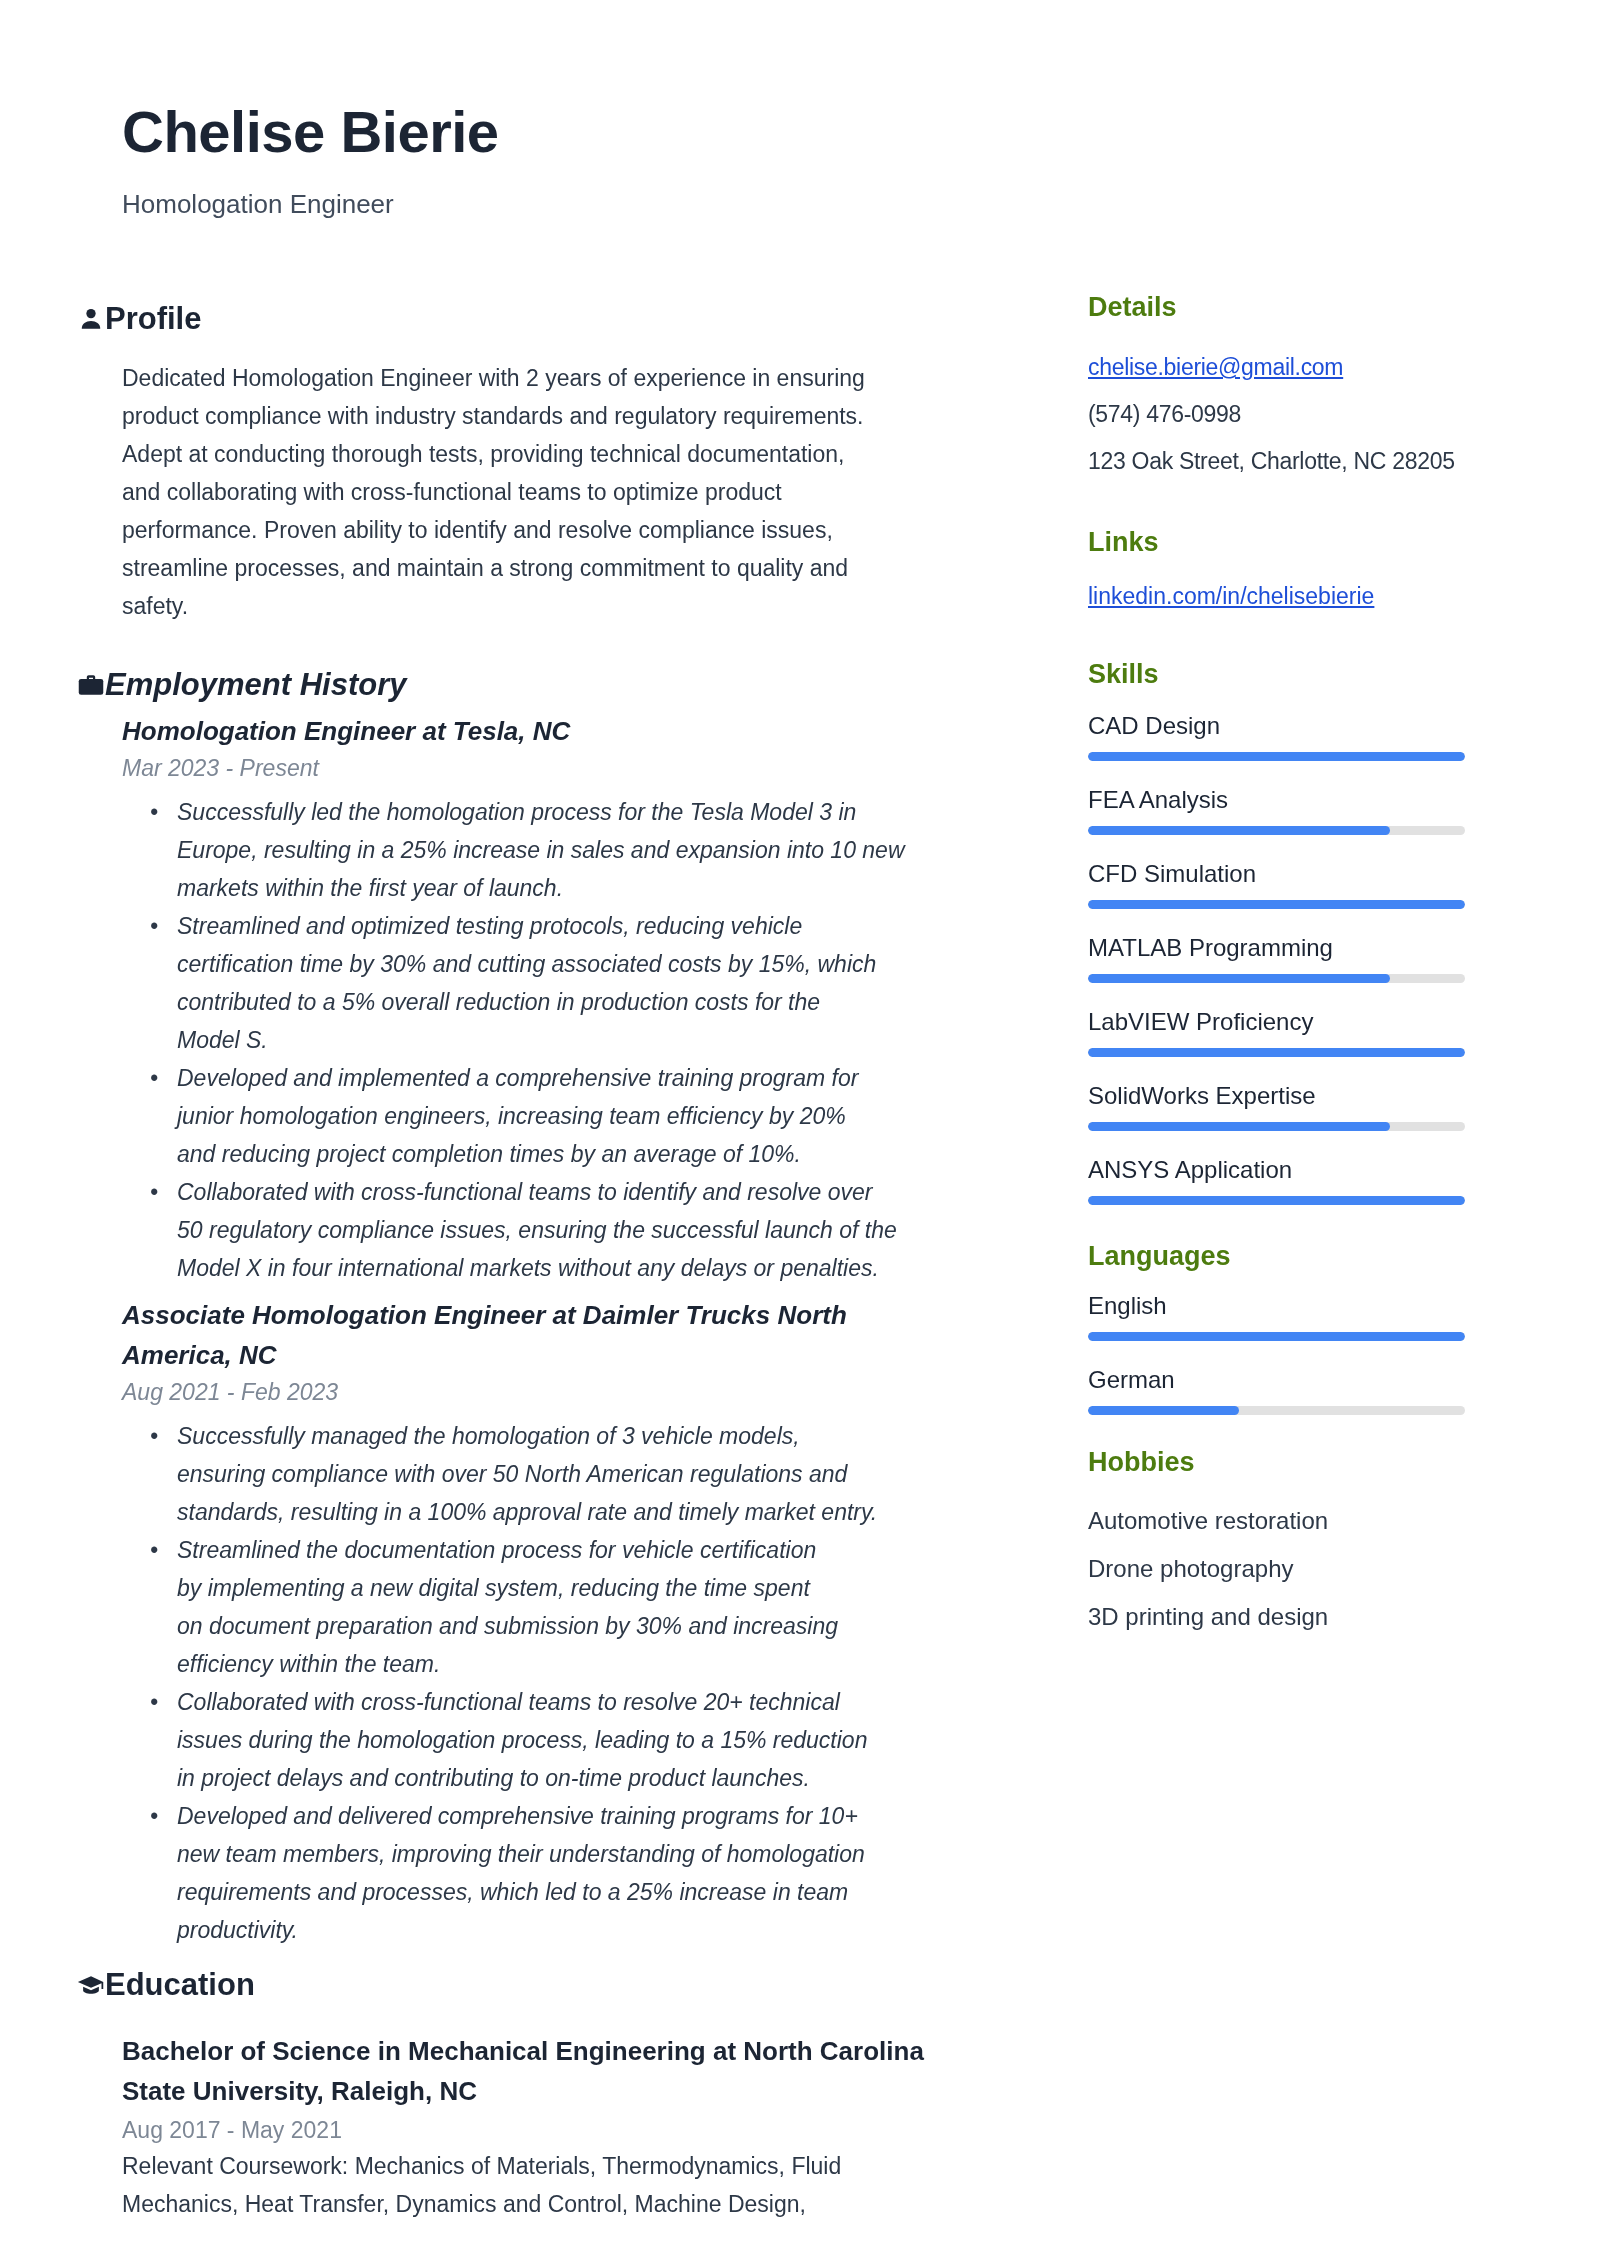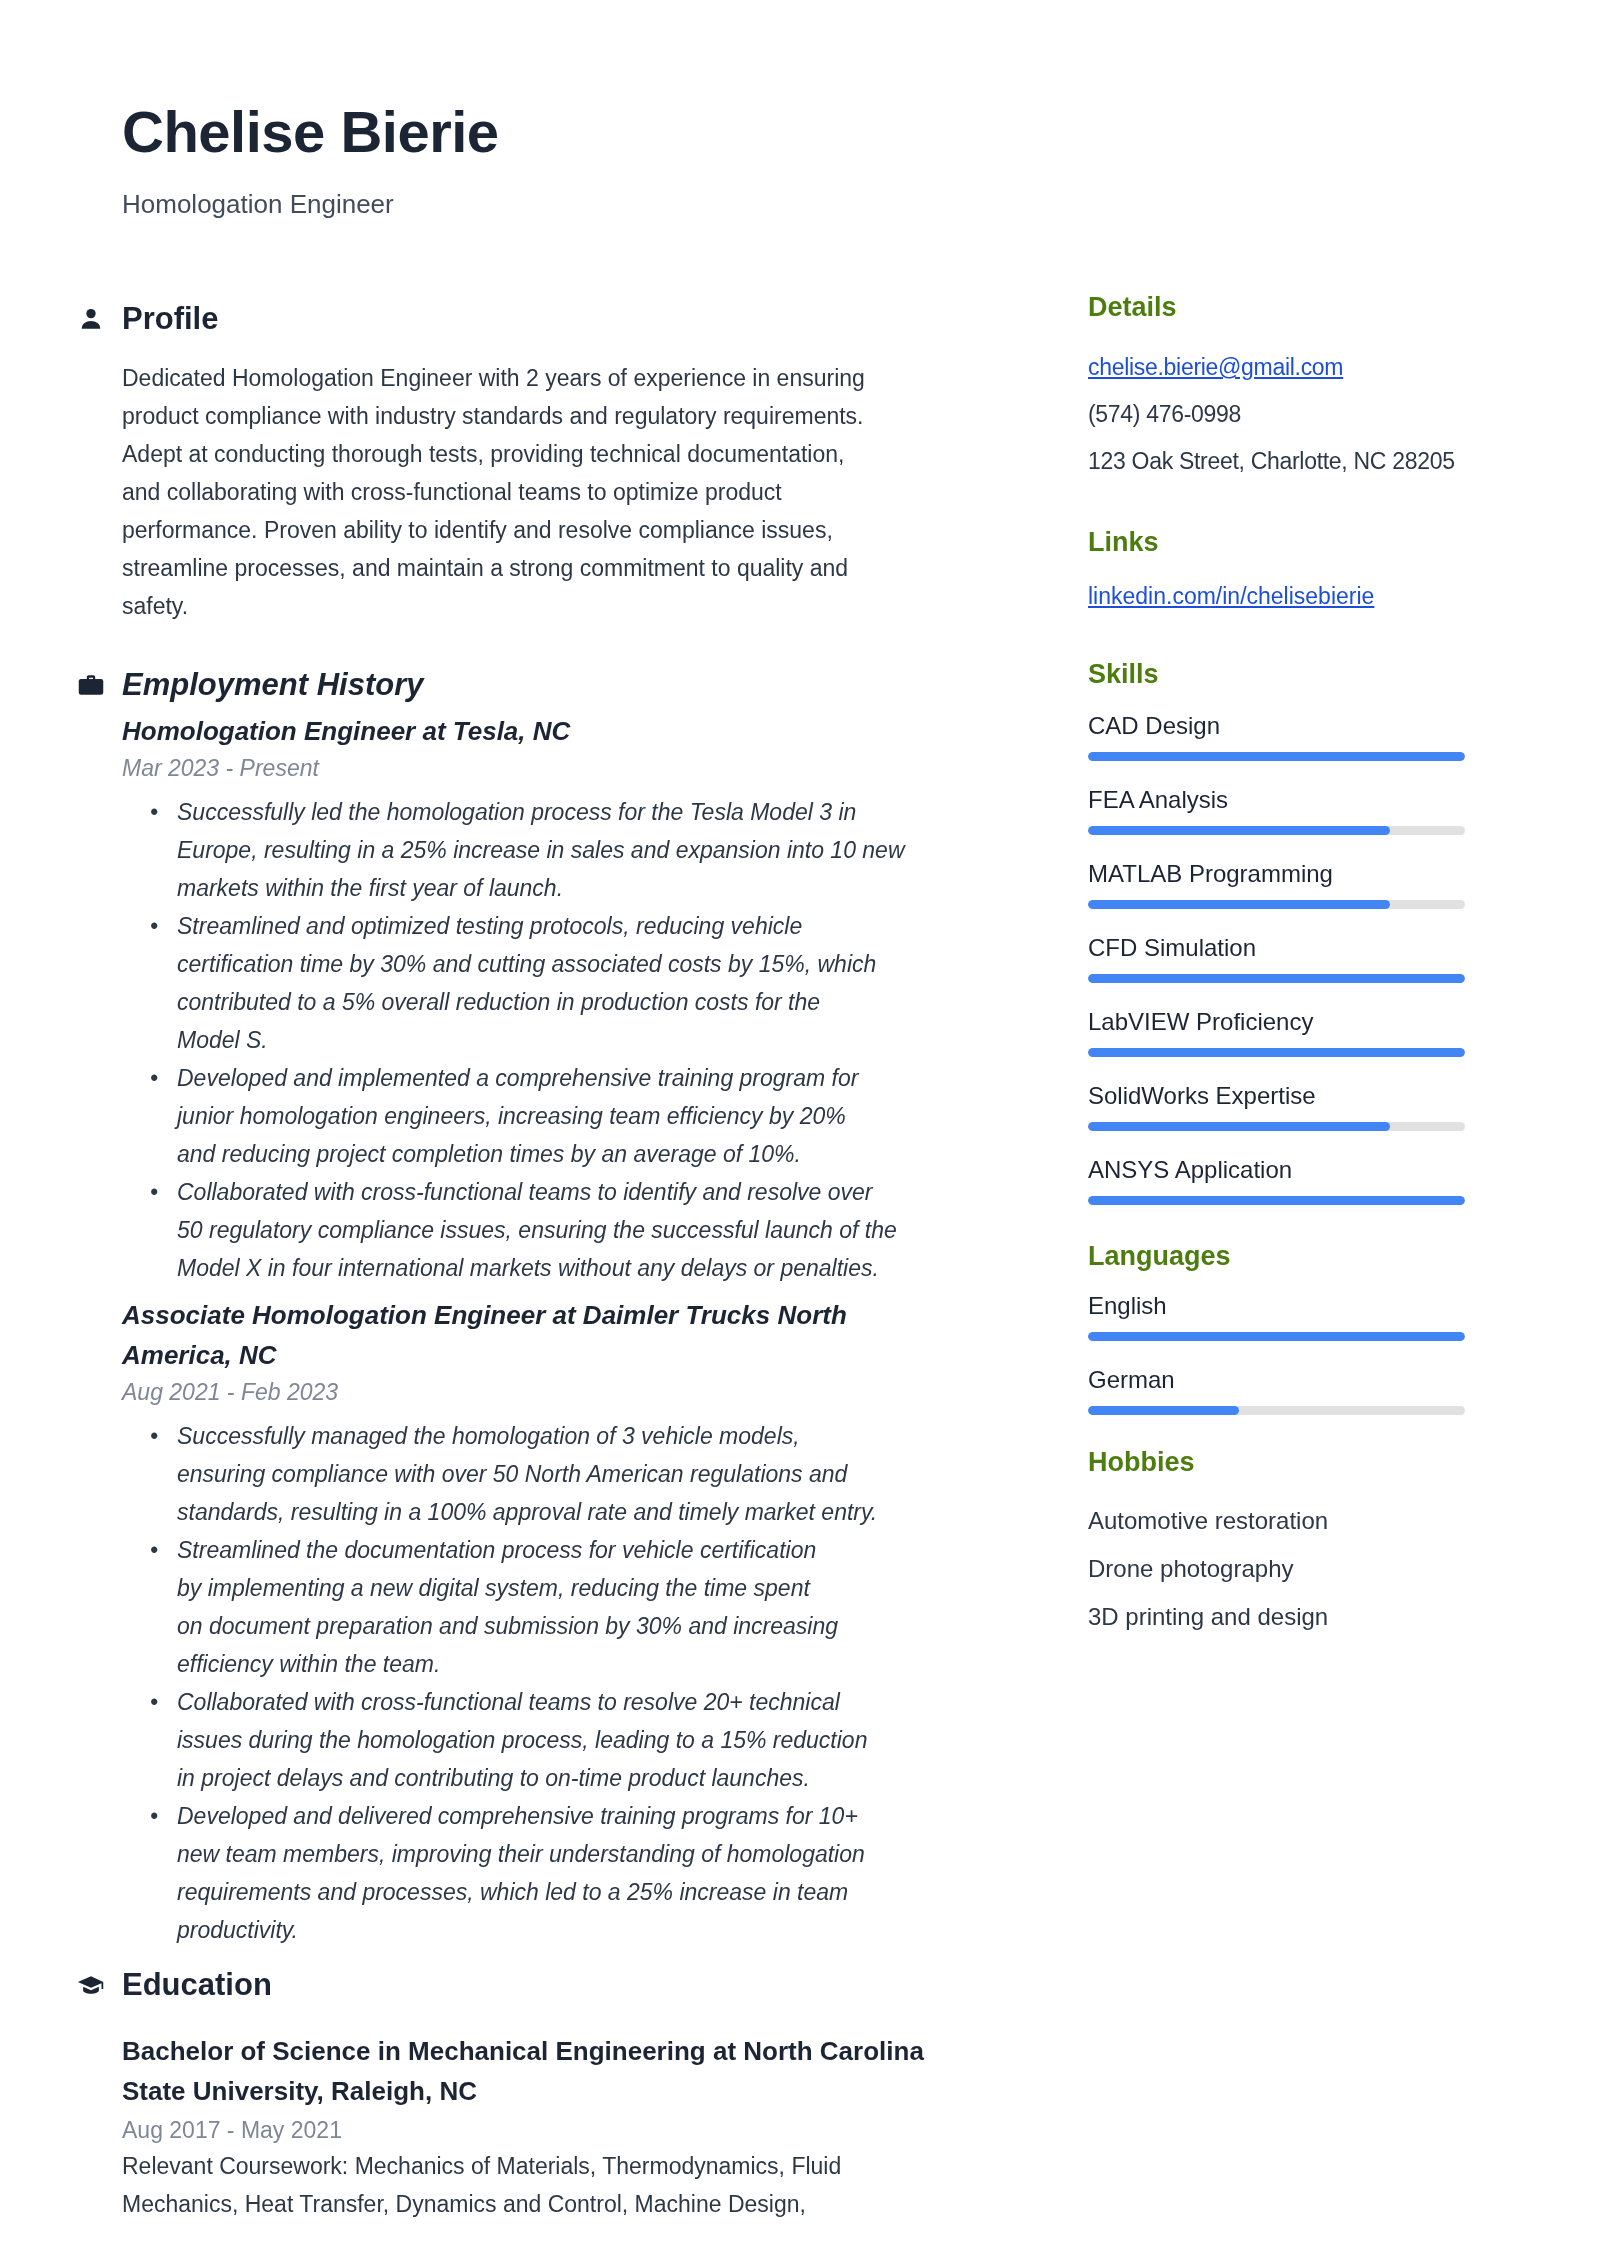--- a/index.html
+++ b/index.html
@@ -15,21 +15,21 @@
 
   
   .left-col { position:absolute; left:77px; top:103px; width:950px; }
   .name {
     margin-left:45px;
     font-size:58px; font-weight:bold; color:#1c2534;
     letter-spacing:-0.5px; line-height:1;
   }
   .subtitle { margin-left:45px; margin-top:26px; font-size:26px; line-height:34px; color:#414c5c; }
 
-  .sec-header { display:flex; align-items:center; gap:17px; color:#1c2534; }
+  .sec-header { display:flex; align-items:center; gap:0; color:#1c2534; }
   .sec-header .icon { width:28px; flex:0 0 28px; display:flex; }
   .sec-header .icon svg { fill:#1c2534; width:100%; }
   .sec-title { font-size:31px; font-weight:bold; line-height:36px; }
 
   .sec-profile { margin-top:80px; }
   .sec-employment { margin-top:42px;font-style:italic; }
   .sec-education { margin-top:18px; }
 
   .sec-body { margin-left:45px; }
   .profile-text { margin-top:22px; font-size:23px; line-height:38px; }
@@ -208,29 +208,29 @@
               <div class="meter-fill" style="width: 100%;"></div>
             </div>
         </div>
         <div class="meter-item">
           <div class="meter-name">FEA Analysis</div>
           <div class="meter-track">
               <div class="meter-fill" style="width: 80%;"></div>
             </div>
         </div>
         <div class="meter-item">
+          <div class="meter-name">CFD Simulation</div>
+          <div class="meter-track">
+              <div class="meter-fill" style="width: 100%;"></div>
+            </div>
+        </div>
+        <div class="meter-item">
           <div class="meter-name">MATLAB Programming</div>
           <div class="meter-track">
               <div class="meter-fill" style="width: 80%;"></div>
-            </div>
-        </div>
-        <div class="meter-item">
-          <div class="meter-name">CFD Simulation</div>
-          <div class="meter-track">
-              <div class="meter-fill" style="width: 100%;"></div>
             </div>
         </div>
         <div class="meter-item">
           <div class="meter-name">LabVIEW Proficiency</div>
           <div class="meter-track">
               <div class="meter-fill" style="width: 100%;"></div>
             </div>
         </div>
         <div class="meter-item">
           <div class="meter-name">SolidWorks Expertise</div>

